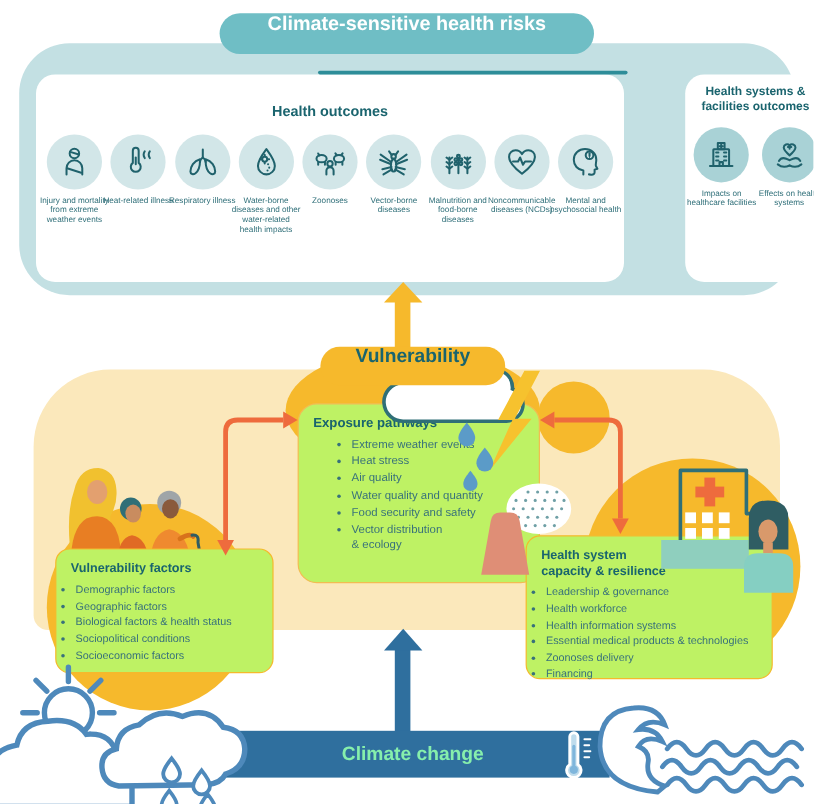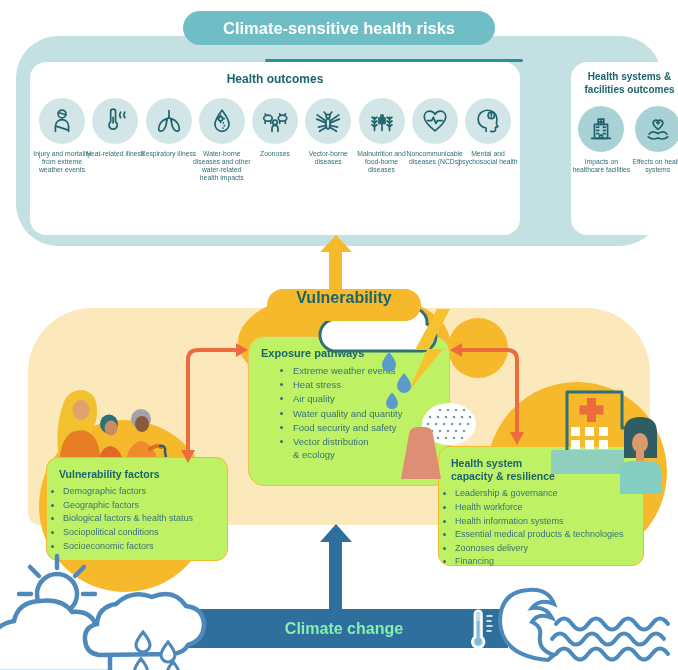--- a/index.html
+++ b/index.html
@@ -3,26 +3,26 @@
 <meta charset="utf-8">
 <style>
   html,body{margin:0;padding:0;background:#fff;}
   #canvas{position:relative;width:678px;height:670px;background:#fff;overflow:hidden;
           font-family:"Liberation Sans",sans-serif;}
   .abs{position:absolute;}
 
   
   .teal-bg{left:16px;top:36px;width:646px;height:210px;background:#C3E0E3;border-radius:42px;}
   .pill-top{left:183px;top:11px;width:312px;height:34px;background:#6FBEC5;border-radius:17px;
-            display:flex;align-items:center;justify-content:center;color:#fff;
+            display:flex;justify-content:center;color:#fff;
             font-size:16.5px;font-weight:bold;z-index:3;}
   .accent-line{left:265px;top:59px;width:258px;height:3px;background:#2E8D99;border-radius:2px;z-index:3;}
   .box-main{left:30px;top:62px;width:490px;height:173px;background:#fff;border-radius:16px;z-index:2;}
   .box-right{left:531px;top:62px;width:117px;height:173px;background:#fff;border-radius:16px;z-index:2;margin-left:40px;}
-  .sect-title{margin-top:10px;text-align:center;font-size:12px;font-weight:bold;color:#1A646E;}
+  .sect-title{margin-top:24px;text-align:center;font-size:12px;font-weight:bold;color:#1A646E;}
   .sect-title-sm{margin-top:9px;text-align:center;font-size:10px;font-weight:bold;color:#1A646E;
                  white-space:pre-line;line-height:1.25;}
   .icons-row{display:flex;justify-content:space-between;padding:0 6px;margin-top:12px;}
   .icons-row-r{display:flex;justify-content:space-evenly;margin-top:10px;}
   .outcome{width:52px;display:flex;flex-direction:column;align-items:center;}
   .circ{width:46px;height:46px;border-radius:50%;background:#D2E6E8;display:flex;
         align-items:center;justify-content:center;flex:0 0 auto;}
   .circ-r{background:#A9D2D6;}
   .cap{margin-top:6px;width:60px;text-align:center;font-size:6.8px;line-height:1.2;color:#2E6E78;}
   .ico{stroke:#20626C;fill:none;stroke-width:1.8;stroke-linecap:round;stroke-linejoin:round;}

